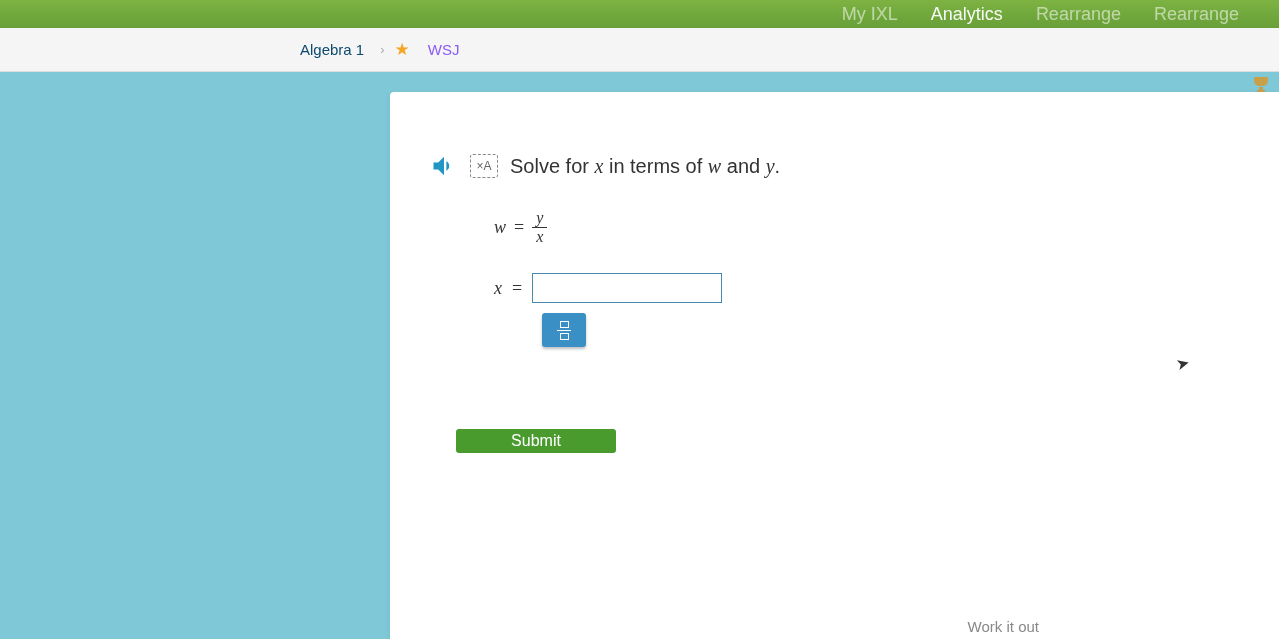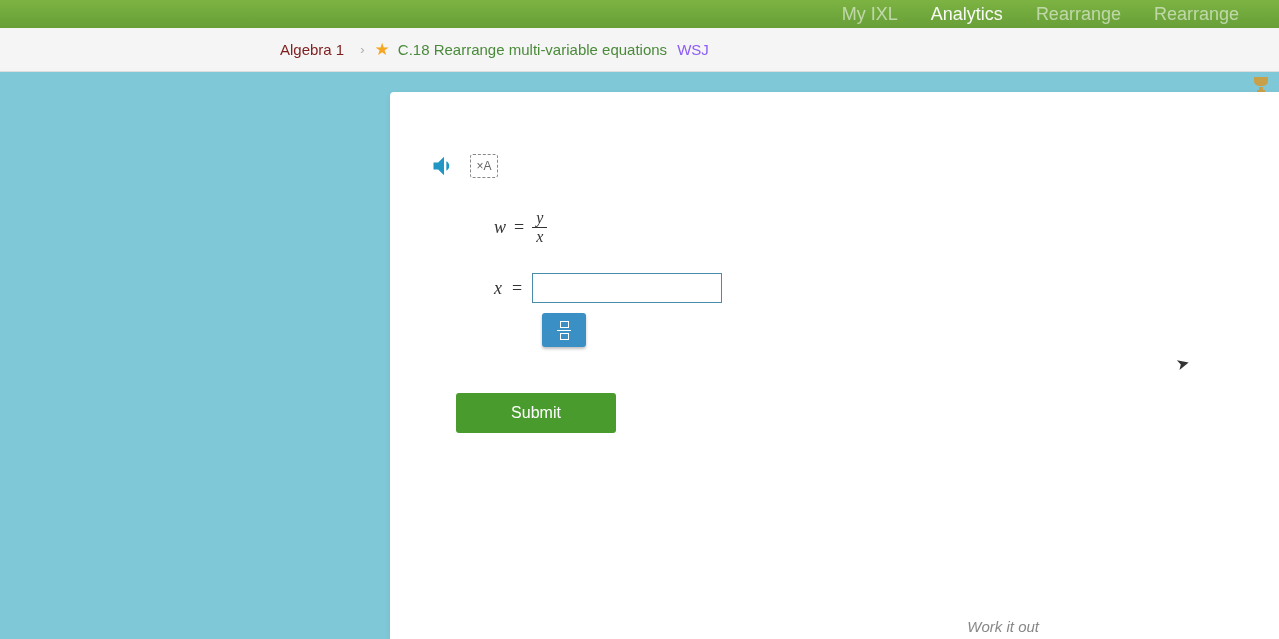--- a/index.html
+++ b/index.html
@@ -28,21 +28,21 @@
 .breadcrumb {
   background: #f5f5f5;
   height: 44px;
   display: flex;
   align-items: center;
   padding-left: 280px;
   font-size: 15px;
   color: #555;
   border-bottom: 1px solid #ddd;
 }
-.breadcrumb .course { color: #7f1d1d; padding-right: 10px; }
+.breadcrumb .course { color: #0c4a6e; padding-right: 10px; margin-left: 20px; }
 .breadcrumb .chevron { color: #aaa; padding: 0 6px; font-size: 13px; }
 .breadcrumb .star { color: #f5a623; padding: 0 8px 0 4px; font-size: 17px; }
 .breadcrumb .lesson { color: #4a8a3a; }
 .breadcrumb .code { color: #8b5cf6; padding-left: 10px; font-size: 15px; }
 .workspace-wrap {
   background: #7fc8d8;
   padding: 20px 0 0 0;
   height: calc(100% - 72px);
 }
 .workspace {
@@ -154,32 +154,32 @@
 .fraction-btn .mini-frac .bot {
   width: 9px; height: 7px; border: 1px solid #fff; margin-top: 2px;
 }
 .submit-btn {
   margin-left: 26px;
   background: #4a9b2e;
   color: #fff;
   border: none;
   border-radius: 3px;
   width: 160px;
-  height: 40px;
+  height: 24px;
   font-size: 16px;
   cursor: pointer;
+  margin-top: 36px;
 }
 .work-it-out {
   position: absolute;
   bottom: 4px;
   right: 240px;
   color: #888;
   font-size: 15px;
   cursor: pointer;
-  font-style: italic;
 }
 .trophy-badge {
   position: absolute;
   right: 6px;
   top: 74px;
   width: 24px;
   height: 24px;
   color: #c9a04a;
 }
 .cursor-pointer {
@@ -198,40 +198,42 @@
   <span class="nav-item faded">My IXL</span>
   <span class="nav-item">Analytics</span>
   <span class="nav-item faded">Rearrange</span>
   <span class="nav-item faded">Rearrange</span>
 </div>
 
 <div class="breadcrumb">
   <span class="course">Algebra 1</span>
   <span class="chevron">›</span>
   <span class="star">★</span>
-  <span class="lesson">C.18 Rearrange multi-variable equations</span>
   <span class="code">WSJ</span>
 </div>
 
 <div class="trophy-badge">
   <svg viewBox="0 0 24 24" fill="currentColor">
       <path d="M5 3h14v4a5 5 0 0 1-5 5h-4a5 5 0 0 1-5-5V3zm5 10h4v3h2v2H8v-2h2v-3z"></path>
     </svg>
 </div>
 
 <div class="workspace-wrap">
   <div class="workspace">
 
     <div class="question-row">
       <span class="speaker-icon">
         <svg viewBox="0 0 24 24" fill="currentColor">
             <path d="M3 9v6h4l5 5V4L7 9H3zm13.5 3a4.5 4.5 0 0 0-2.5-4v8a4.5 4.5 0 0 0 2.5-4z"></path>
           </svg>
       </span>
       <span class="translate-icon">×A</span>
+      <span class="question-text">
+        <span>Solve for </span><span class="var">x</span><span> in terms of </span><span class="var">w</span><span> and </span><span class="var">y</span><span>.</span>
+      </span>
     </div>
 
     <div class="equation-block">
       <span>w</span>
       <span style="font-style:normal;">=</span>
       <span class="fraction">
         <span class="num">y</span>
         <span class="den">x</span>
       </span>
     </div>

